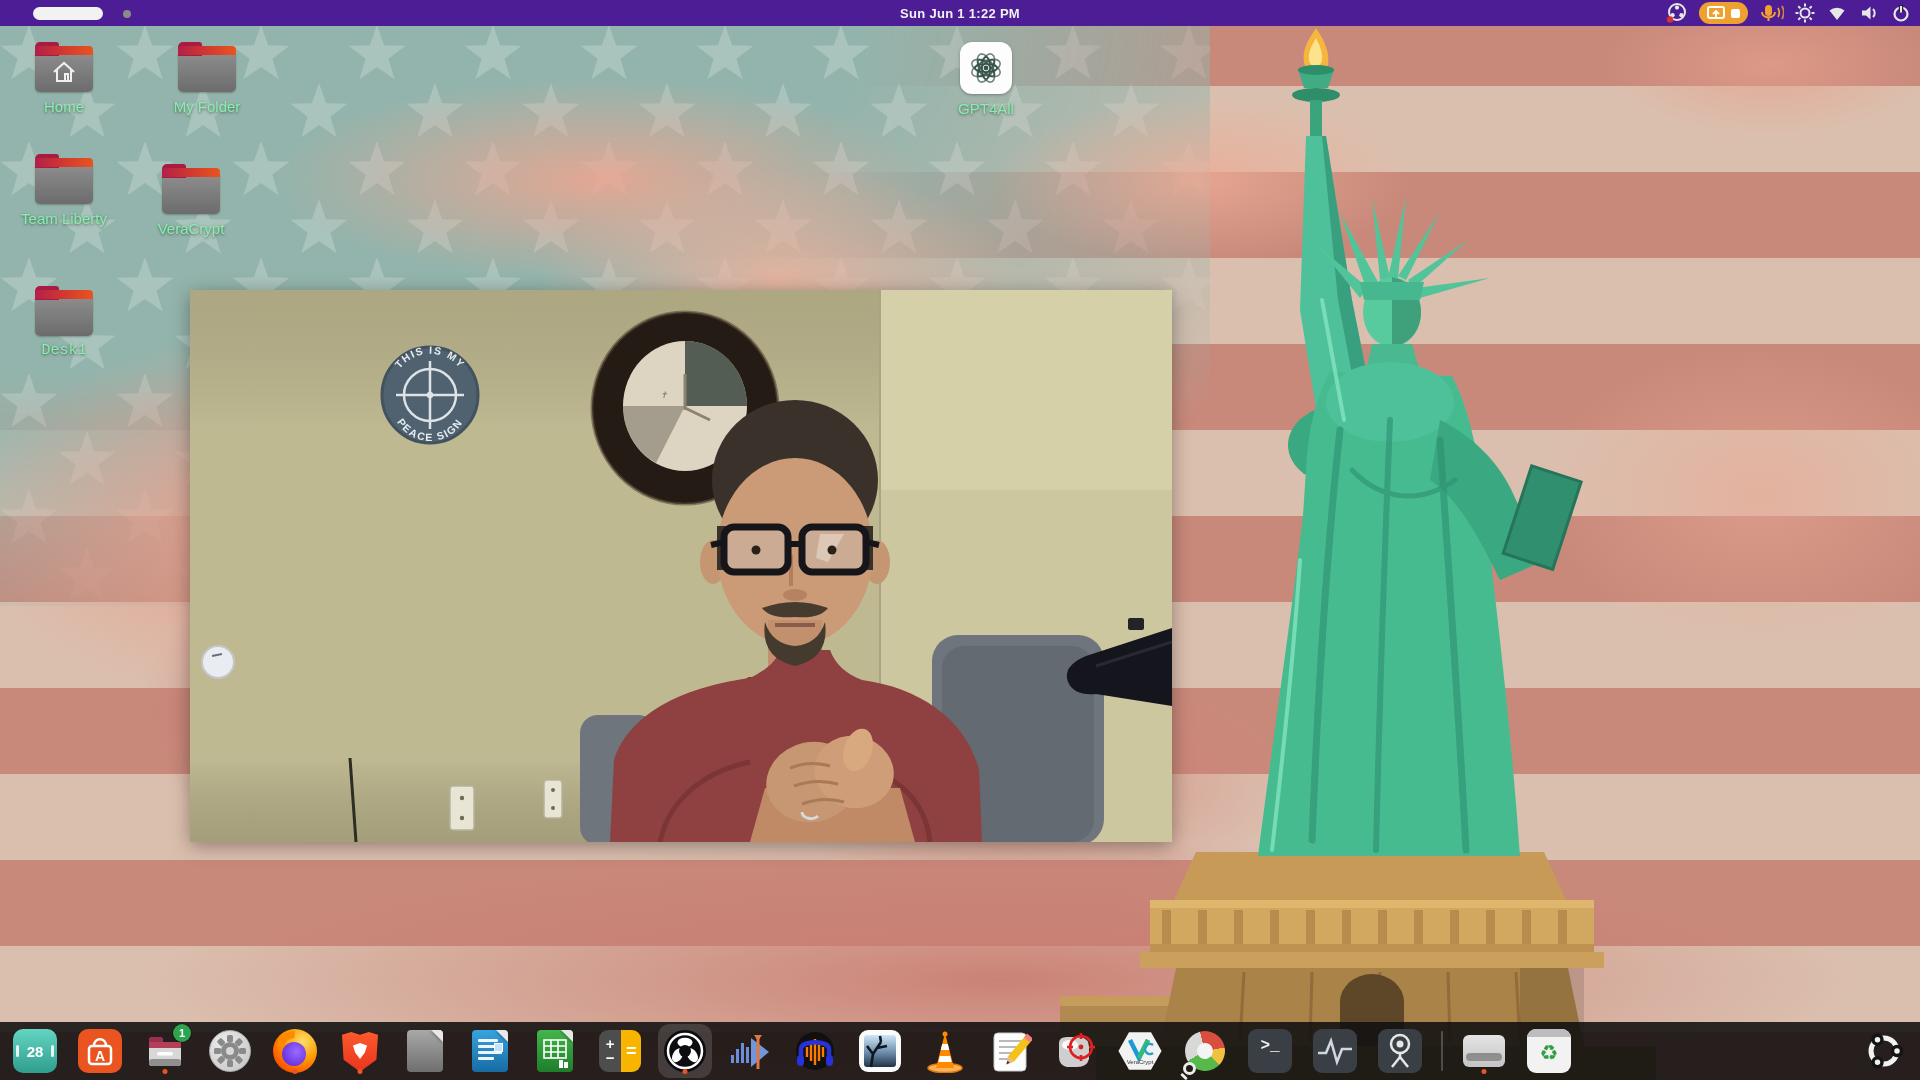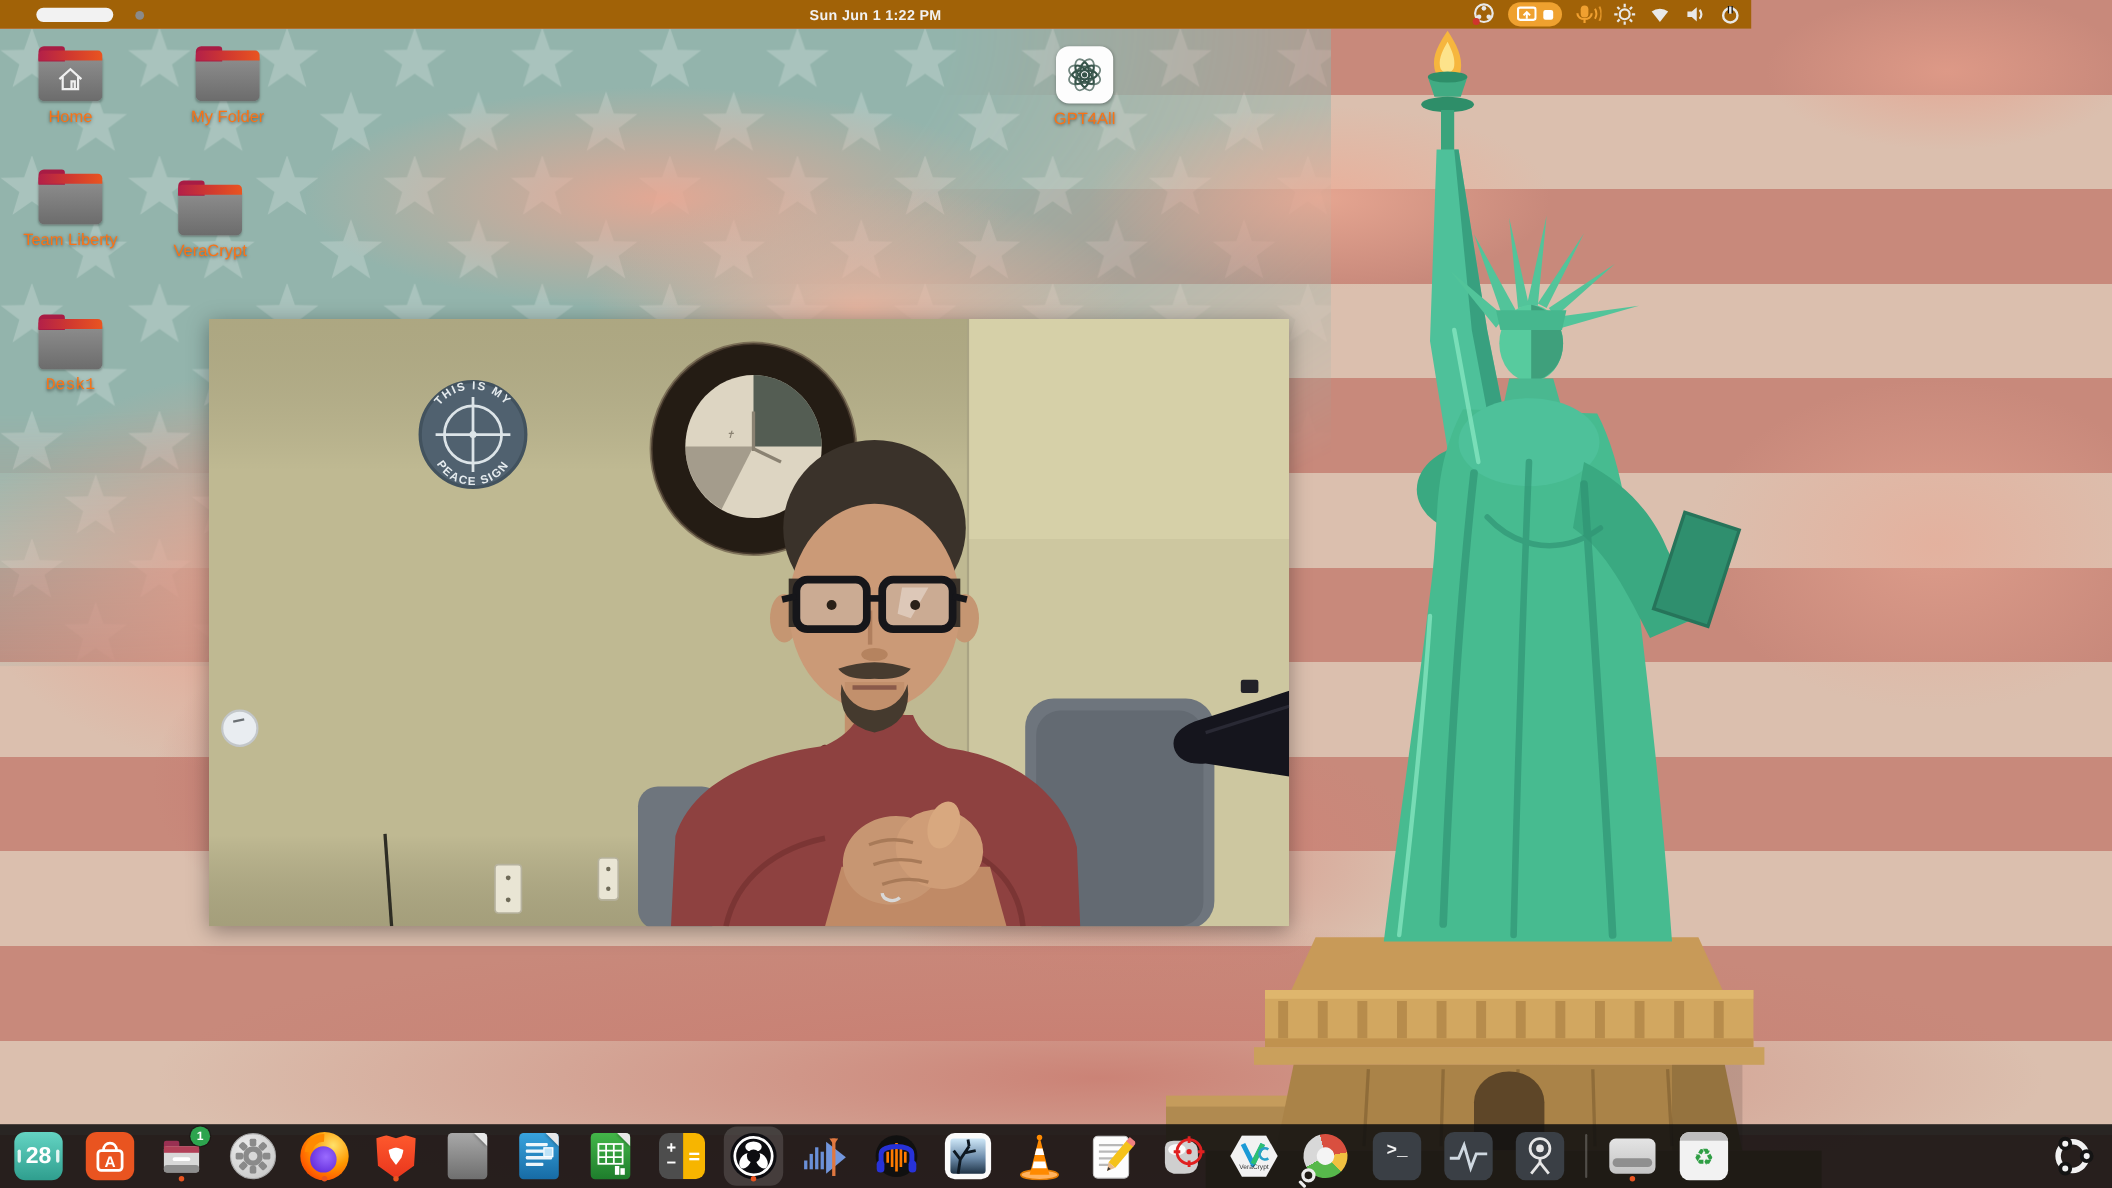--- a/index.html
+++ b/index.html
@@ -18,33 +18,33 @@
   .c3 { left:430px; top:120px; width:700px; height:320px; background:radial-gradient(closest-side, rgba(238,178,156,.85), rgba(238,178,156,0) 70%); }
   .c4 { left:900px; top:60px; width:600px; height:240px; background:radial-gradient(closest-side, rgba(236,172,150,.8), rgba(236,172,150,0) 70%); }
   .c5 { left:-100px; top:800px; width:2200px; height:360px; background:radial-gradient(closest-side, rgba(201,124,112,.9), rgba(201,124,112,0) 78%); }
   .c6 { left:1450px; top:280px; width:620px; height:430px; background:radial-gradient(closest-side, rgba(233,168,148,.6), rgba(233,168,148,0) 70%); }
   .c7 { left:60px; top:520px; width:560px; height:380px; background:radial-gradient(closest-side, rgba(196,115,108,.8), rgba(196,115,108,0) 72%); }
   .c8 { left:1550px; top:-30px; width:440px; height:190px; background:radial-gradient(closest-side, rgba(230,160,140,.7), rgba(230,160,140,0) 75%); }
   .c9 { left:650px; top:620px; width:760px; height:320px; background:radial-gradient(closest-side, rgba(210,130,118,.7), rgba(210,130,118,0) 72%); }
   .statue-svg { position:absolute; left:1000px; top:0; width:920px; height:1080px; z-index:3; }
 
   
-  .topbar { position:absolute; left:0; top:0; width:1592px; height:26px; background:#a16207; z-index:40;
+  .topbar { position:absolute; left:0; top:0; width:1920px; height:26px; background:#4c1d95; z-index:40;
     display:flex; align-items:center; }
   .ws-pill { position:absolute; left:33px; top:7px; width:70px; height:13px; border-radius:7px; background:#f2f2f2; }
   .ws-dot { position:absolute; left:123px; top:10px; width:8px; height:8px; border-radius:50%; background:#8a8a8a; }
   .clock { position:absolute; left:0; right:0; text-align:center; color:#f2f2f2; font-size:13px; font-weight:700; letter-spacing:.3px; }
   .tray { position:absolute; right:8px; top:0; height:26px; display:flex; align-items:center; gap:10px; }
   .record-pill { height:22px; padding:0 8px; border-radius:11px; background:#efa12f; display:flex; align-items:center; gap:6px; }
   .stop-square { width:9px; height:9px; background:#fff; border-radius:2px; }
 
   
   .desk-icons { position:absolute; left:0; top:30px; z-index:10; }
   .dicon { position:absolute; width:112px; text-align:center; cursor:default; }
-  .dicon .label { margin-top:6px; color:#f97316; font-size:15px; text-shadow:0 1px 3px rgba(0,0,0,.55); white-space:nowrap; }
+  .dicon .label { margin-top:6px; color:#86efac; font-size:15px; text-shadow:0 1px 3px rgba(0,0,0,.55); white-space:nowrap; }
   .folder { position:relative; width:58px; height:42px; margin:12px auto 0; border-radius:5px;
     background:linear-gradient(180deg,#8f8f8f,#6c6c6c); box-shadow:0 1px 2px rgba(0,0,0,.25); }
   .folder::before { content:''; position:absolute; top:-8px; left:0; width:24px; height:14px; border-radius:5px 3px 0 0; background:#a81c44; }
   .folder::after { content:''; position:absolute; top:-4px; left:0; right:0; height:9px; border-radius:4px 4px 0 0;
     background:linear-gradient(90deg,#b32049,#d1392f,#e95420); }
   .folder svg { position:absolute; left:50%; top:50%; transform:translate(-50%,-46%); }
   .gpt4all-box { width:52px; height:52px; margin:0 auto; border-radius:12px; background:#fdfdfd; box-shadow:0 1px 3px rgba(0,0,0,.3);
     display:flex; align-items:center; justify-content:center; }
 
   
@@ -54,21 +54,21 @@
   
   .dock { position:absolute; left:0; bottom:0; width:1920px; height:58px; background:rgba(16,16,16,.88); z-index:40;
     display:flex; align-items:center; gap:17px; padding-left:11px; }
   .dock-item { position:relative; width:48px; height:48px; flex:0 0 auto; display:flex; align-items:center; justify-content:center; }
   .run-dot { position:absolute; left:50%; bottom:1px; width:5px; height:5px; border-radius:50%; background:#e95420; transform:translateX(-50%); }
   .focus-bg { position:absolute; inset:-3px; border-radius:12px; background:rgba(255,255,255,.14); }
   .dock-sep { width:2px; height:40px; background:rgba(255,255,255,.22); flex:0 0 auto; border-radius:1px; }
   .showapps { margin-left:auto; margin-right:12px; }
 
   .ic-cal { width:44px; height:44px; border-radius:10px; background:linear-gradient(180deg,#64d4c3,#2f9e8e);
-    color:#fff; font-size:21px; font-weight:700; display:flex; align-items:center; justify-content:center; position:relative; }
+    color:#fff; font-size:15px; font-weight:700; display:flex; align-items:center; justify-content:center; position:relative; }
   .ic-cal::before,.ic-cal::after { content:''; position:absolute; top:16px; width:3px; height:12px; background:rgba(255,255,255,.85); border-radius:2px; }
   .ic-cal::before { left:3px; } .ic-cal::after { right:3px; }
   .ic-appcenter { width:44px; height:44px; border-radius:10px; background:#e95420; display:flex; align-items:center; justify-content:center; }
   .badge { position:absolute; top:-3px; right:-2px; width:18px; height:18px; border-radius:50%; background:#2da44e;
     color:#fff; font-size:11px; font-weight:700; display:flex; align-items:center; justify-content:center; box-shadow:0 0 0 1px rgba(0,0,0,.25); }
   .ic-settings { width:42px; height:42px; border-radius:50%; background:radial-gradient(circle at 35% 30%,#ececec,#c3c3c3); border:1px solid #a8a8a8;
     display:flex; align-items:center; justify-content:center; }
   .ff-outer { position:relative; width:44px; height:44px; border-radius:50%;
     background:radial-gradient(circle at 68% 28%, #ffe06a, #ff9a00 42%, #ff5d00 72%, #e03000 95%); overflow:hidden; }
   .ff-inner { position:absolute; left:9px; top:13px; width:24px; height:24px; border-radius:50%;

